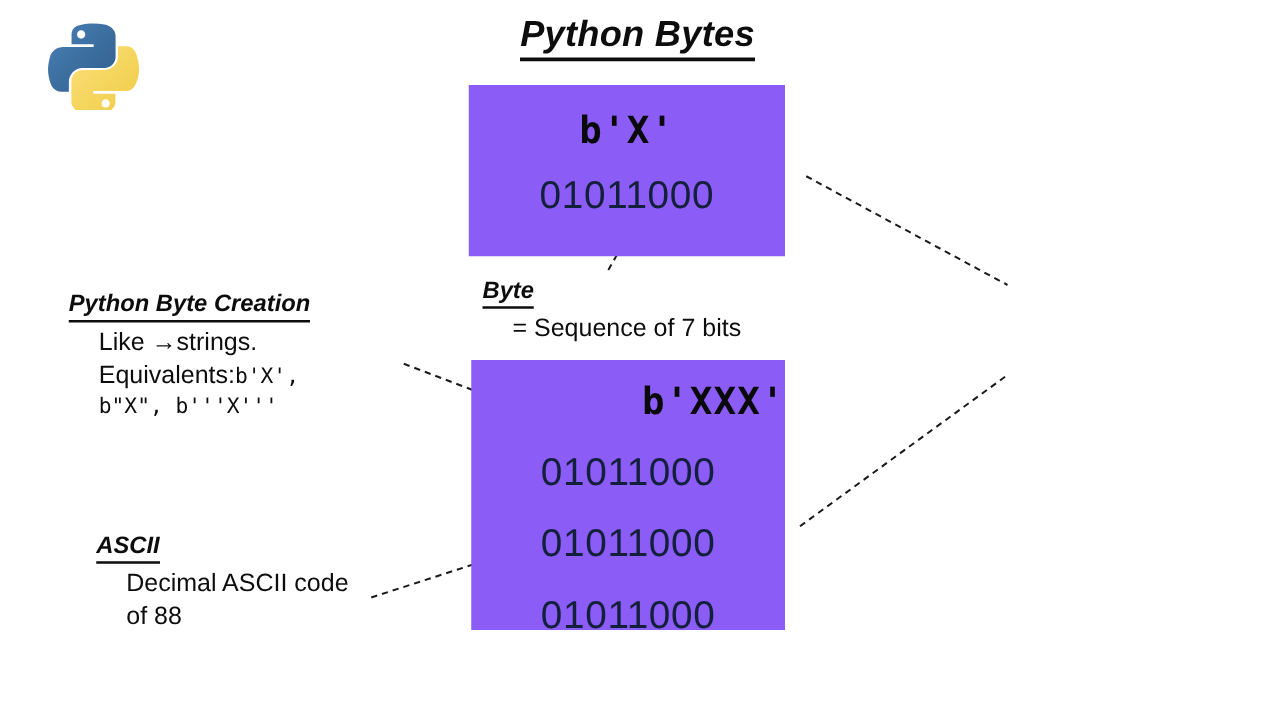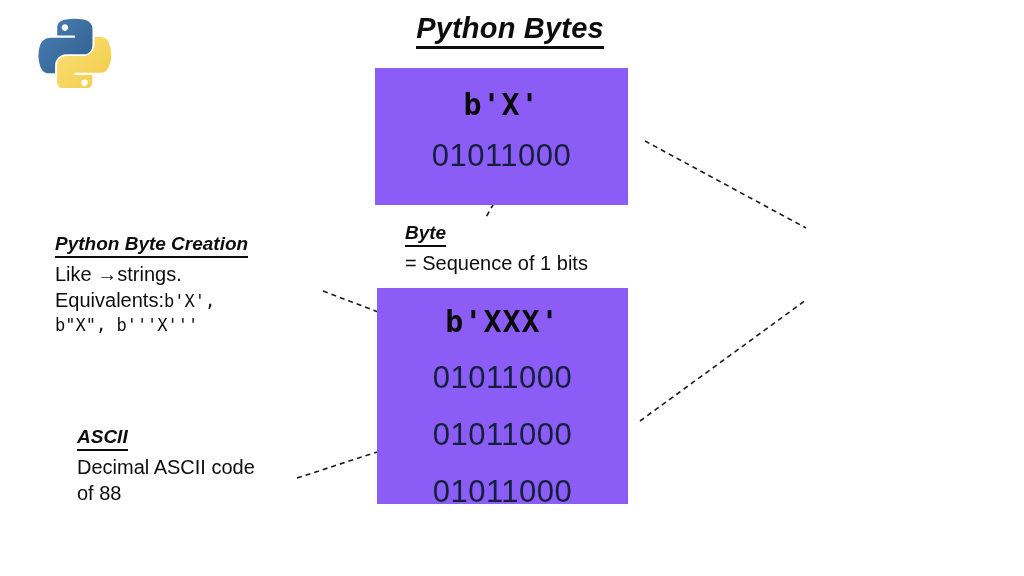--- a/index.html
+++ b/index.html
@@ -74,50 +74,51 @@
   .bits {
     font-family: Liberation Sans, sans-serif;
     font-weight: normal;
     font-size: 31px;
     color: #13203c;
     text-align: center;
     letter-spacing: 0.5px;
   }
   #box-single .byteliteral { margin-top: 19px; }
   #box-single .bits        { margin-top: 16px; }
-  #box-multi .byteliteral  { margin-top: 16px; }
+  #box-multi .byteliteral  { margin-top: 16px; text-align: right; }
   #box-multi .bits         { margin-top: 21px; }
 
   
   .note {
     position: absolute;
     color: #0d0d0d;
   }
   .note-title {
     font-style: italic;
     font-weight: bold;
     font-size: 19px;
     display: inline-block;
     border-bottom: 2px solid #0d0d0d;
     padding-bottom: 1px;
     margin-bottom: 3px;
     white-space: nowrap;
   }
   .note-body {
     font-size: 20px;
     line-height: 1.32;
+    margin-left: 24px;
   }
   .mono {
     font-family: "DejaVu Sans Mono", "Liberation Mono", monospace;
     font-size: 17px;
     letter-spacing: 0px;
   }
 
   #note-creation { left: 55px;  top: 233px; width: 300px; }
-  #note-byte     { left: 405px; top: 222px; width: 240px; }
+  #note-byte     { left: 386px; top: 222px; width: 240px; }
   #note-objects  { left: 694px; top: 234px; width: 300px; }
   #note-ascii    { left: 77px;  top: 426px; width: 250px; }
 
   
   #connectors {
     position: absolute;
     left: 0; top: 0;
     width: 1024px;
     height: 576px;
     pointer-events: none;
@@ -192,21 +193,21 @@
       <div>Like →strings.</div>
       <div>
         <span>Equivalents:</span><span class="mono">b'X',</span>
       </div>
       <div class="mono">b"X",  b'''X'''</div>
     </div>
   </div>
 
   <div class="note" id="note-byte">
     <div class="note-title">Byte</div>
-    <div class="note-body">= Sequence of 1 bits</div>
+    <div class="note-body">= Sequence of 7 bits</div>
   </div>
 
 
   <div class="note" id="note-ascii">
     <div class="note-title">ASCII</div>
     <div class="note-body">
       <div>Decimal ASCII code</div>
       <div>of 88</div>
     </div>
   </div>

